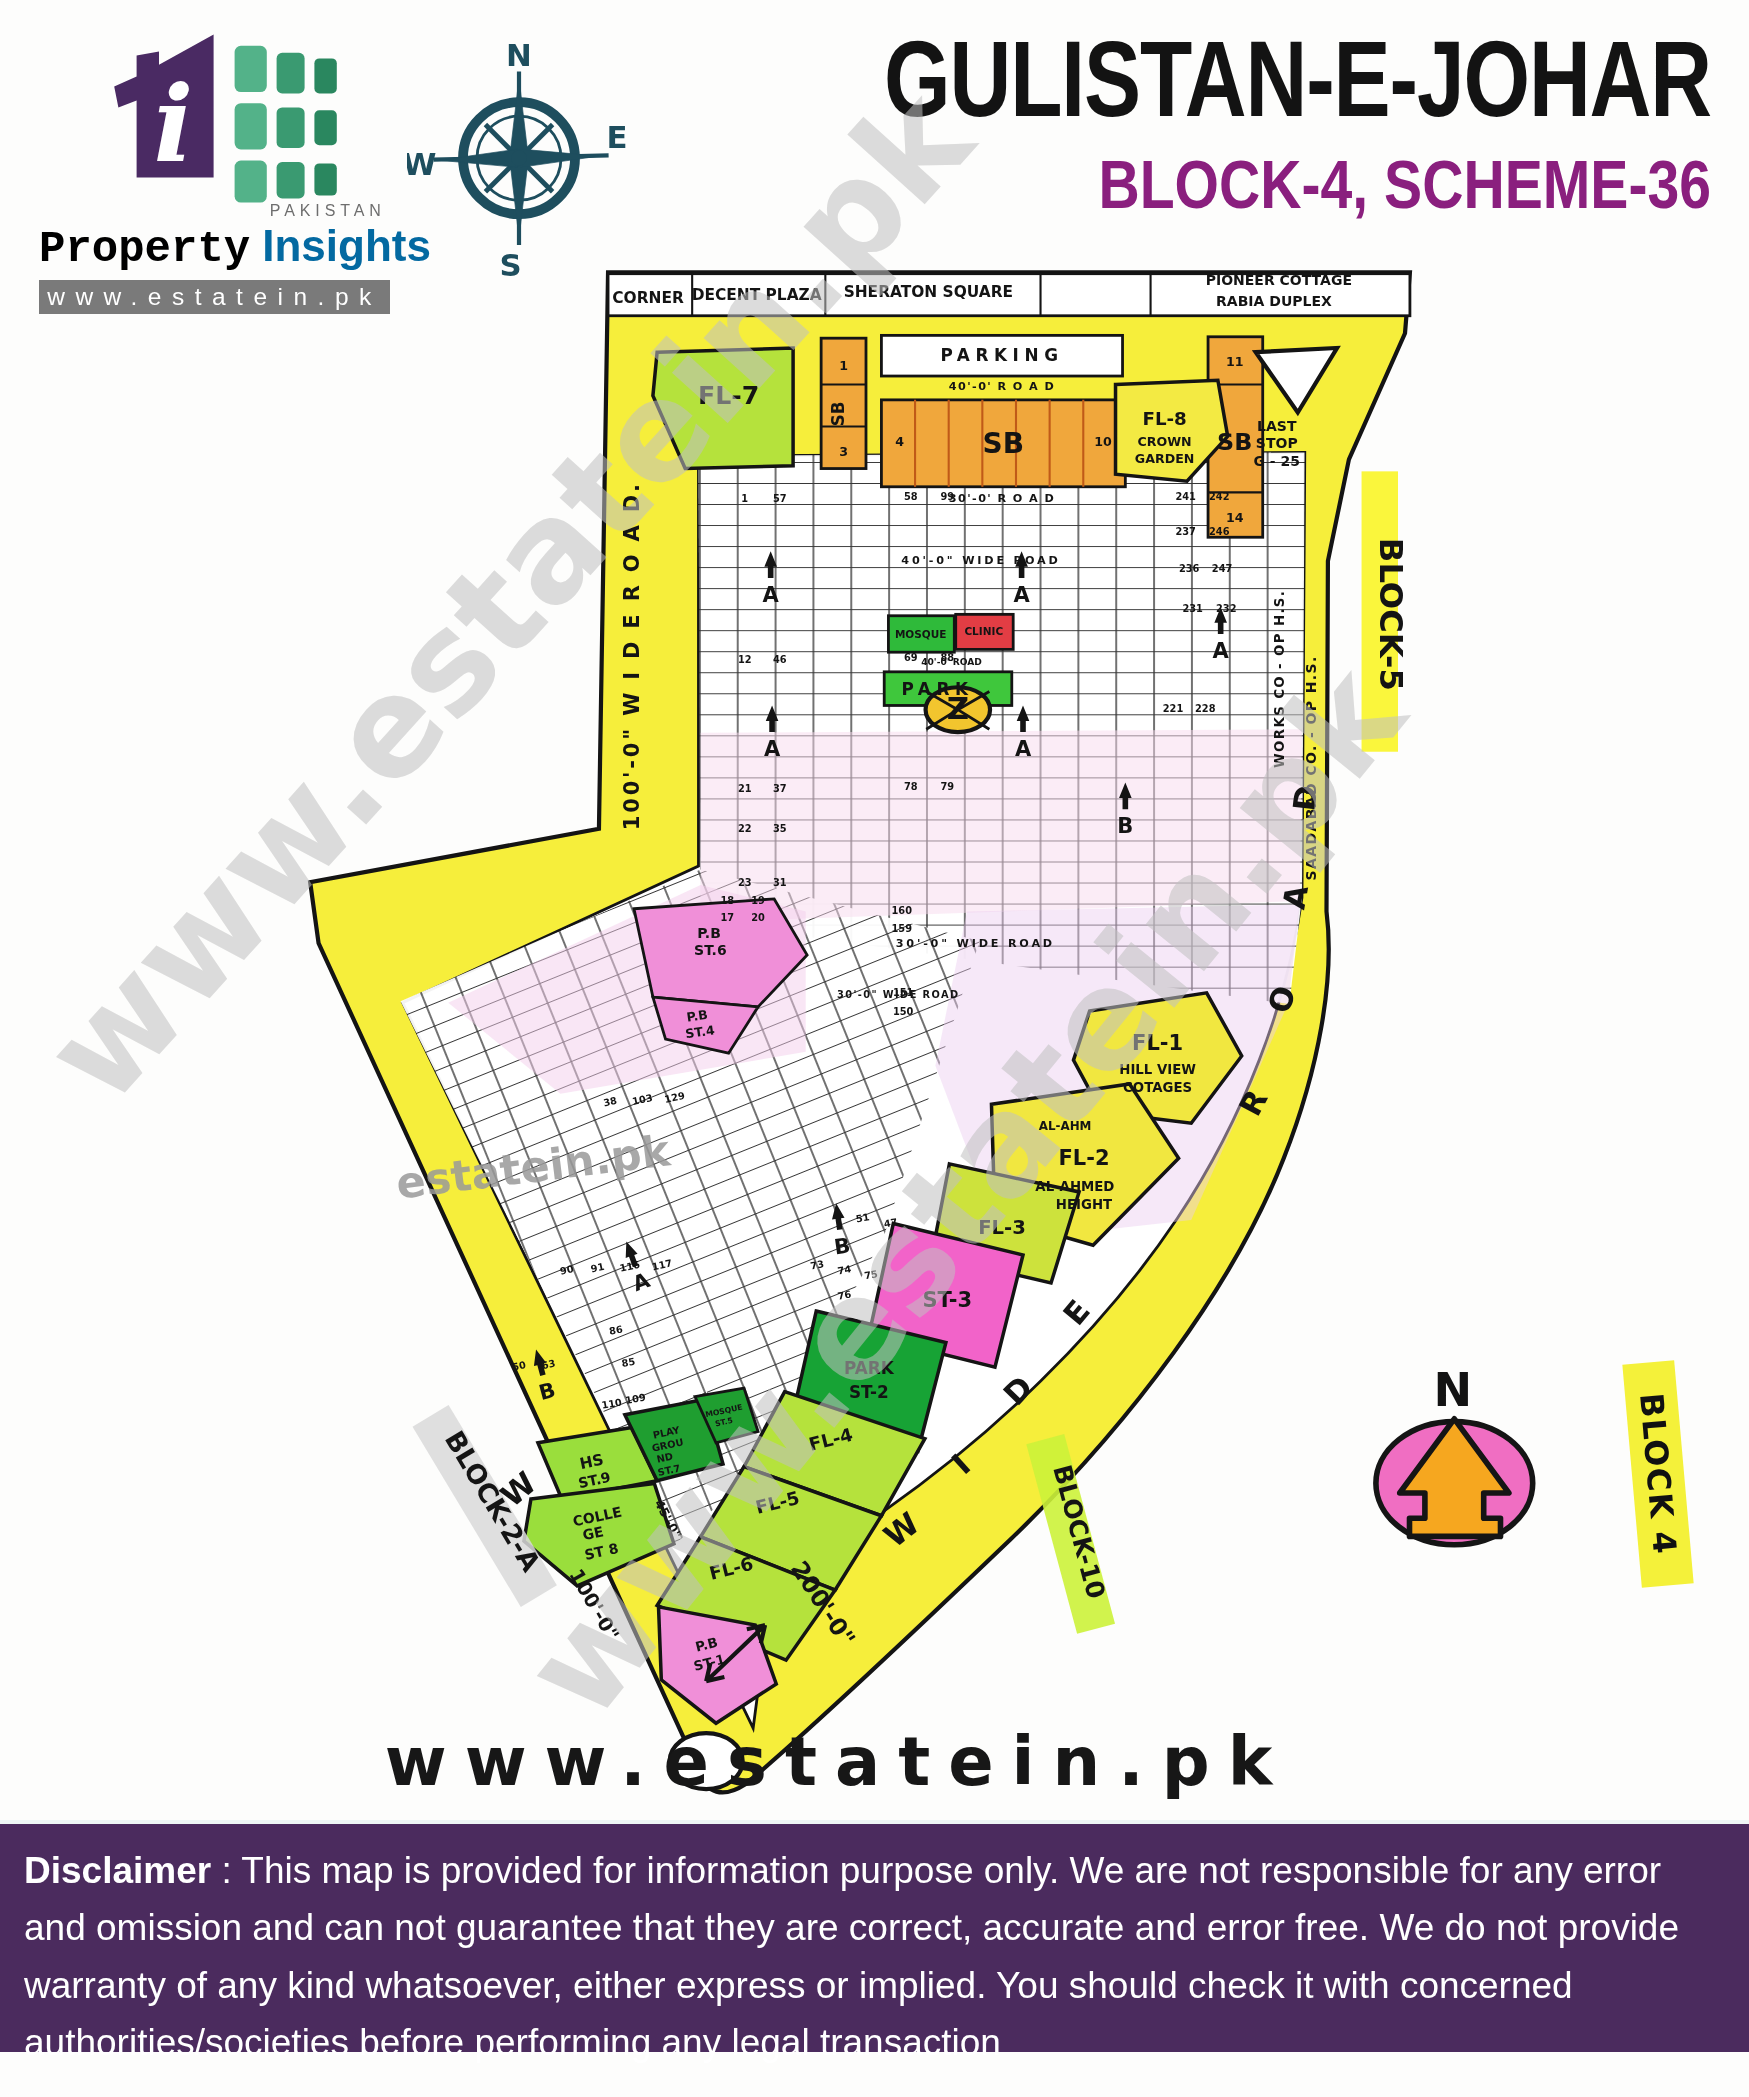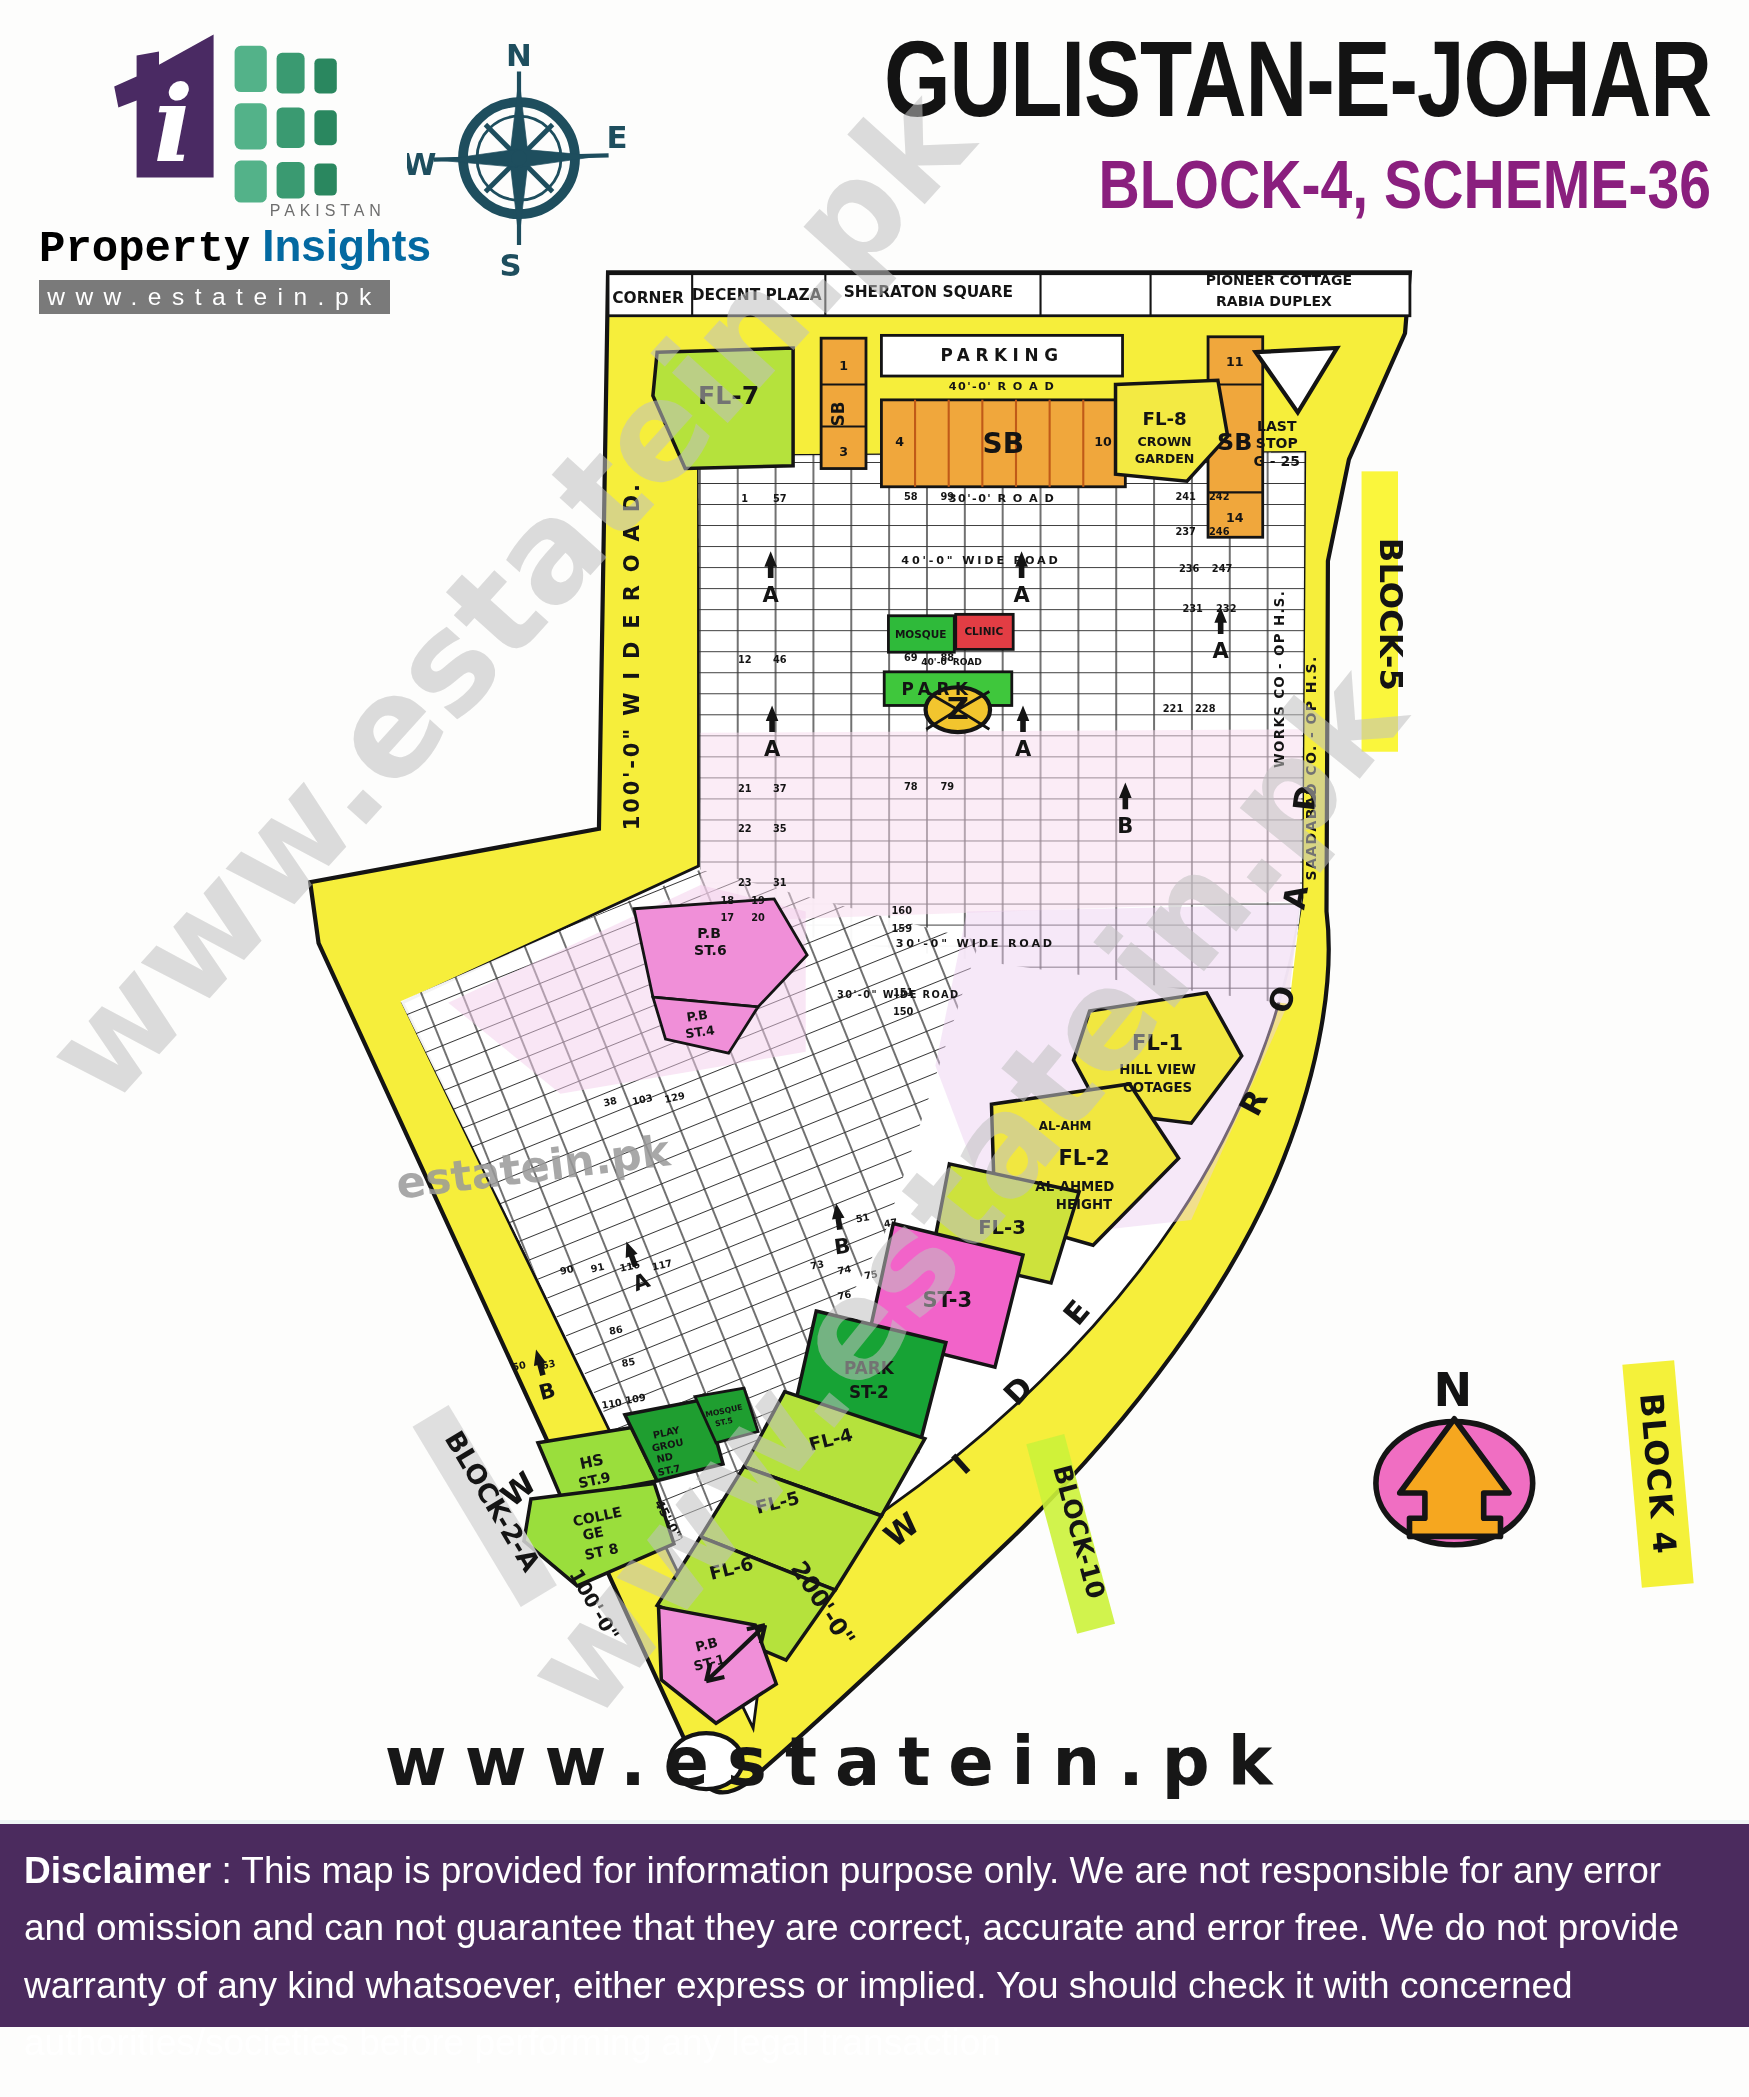--- a/index.html
+++ b/index.html
@@ -23,21 +23,21 @@
   
   .wm{position:absolute;font-weight:700;color:#c1c1c1;opacity:.55;white-space:nowrap;pointer-events:none;}
   #wm1{left:508px;top:596px;font-size:137px;transform:translate(-50%,-50%) rotate(-48deg);}
   #wm2{left:964px;top:1192px;font-size:137px;transform:translate(-50%,-50%) rotate(-51deg);}
   #wm3{left:533px;top:1167px;font-size:43px;color:#9a9a9a;opacity:.85;transform:translate(-50%,-50%) rotate(-7deg);}
   
   #north{position:absolute;left:1363px;top:1367px;}
   #block4{position:absolute;left:1546px;top:1448px;width:224px;background:#f4f13a;color:#111;font-weight:800;font-size:32px;text-align:center;padding:7px 0;transform:rotate(85deg);font-family:"DejaVu Sans",sans-serif;letter-spacing:1.4px;}
   
   #bigurl{position:absolute;left:0;top:1723px;width:1675px;text-align:center;font-size:67px;font-weight:700;letter-spacing:18px;color:#171717;}
-  #footer{position:absolute;left:0;top:1820px;width:1749px;height:207px;background:#4b2b5e;box-sizing:border-box;padding:18px 24px;color:#fff;font-size:37px;line-height:1.55;font-family:"Liberation Sans",sans-serif;border-top:4.2px solid #eef6f5;}
+  #footer{position:absolute;left:0;top:1820px;width:1749px;height:232px;background:#4b2b5e;box-sizing:border-box;padding:18px 24px;color:#fff;font-size:37px;line-height:1.55;font-family:"Liberation Sans",sans-serif;border-top:4.2px solid #eef6f5;}
   #footer .b{font-weight:700;}
 </style>
 </head>
 <body>
 
 <div id="page">
 
   <div id="brand">
     <svg width="322" height="189" viewBox="0 0 460 270">
       <polygon points="86,102 118,88 118,58 150,52 150,71 228,28 228,232 118,232 118,122 92,132" fill="#4a2a63"></polygon>

